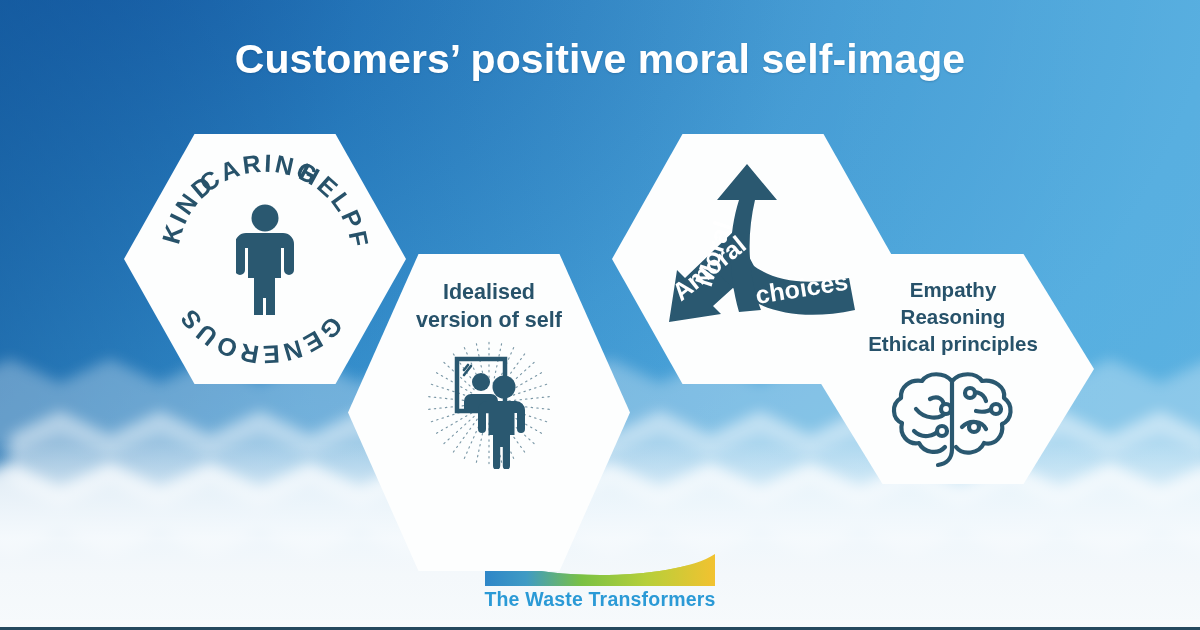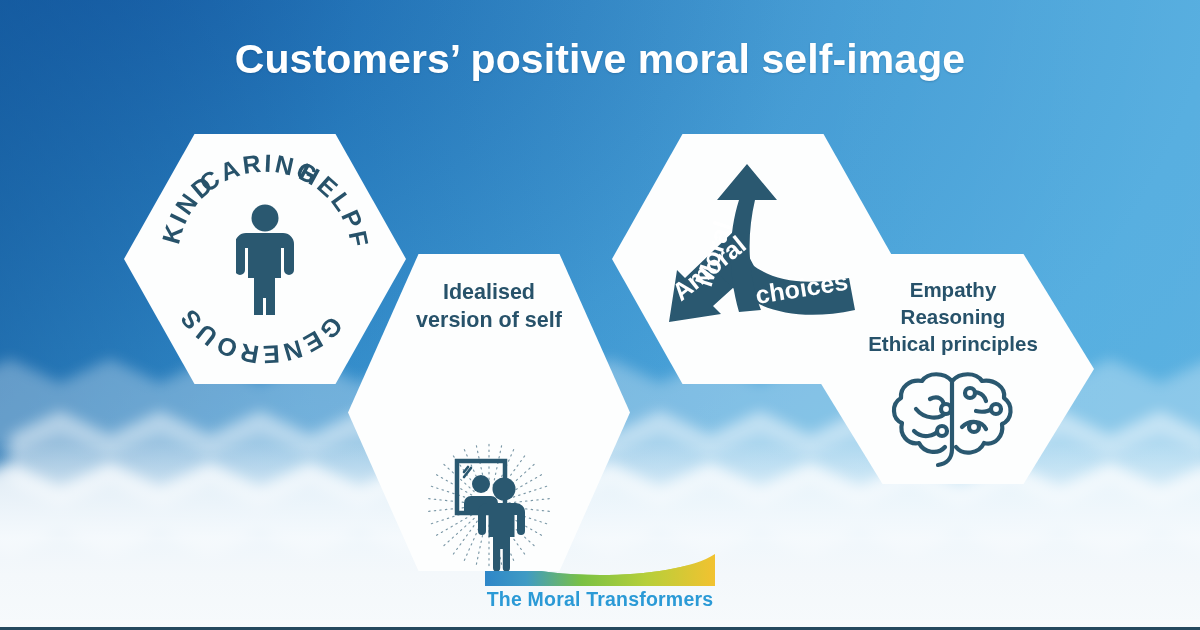--- a/index.html
+++ b/index.html
@@ -94,21 +94,21 @@
   
   .hex {
     position: absolute;
     background: #fdfefe;
     clip-path: polygon(25% 0%, 75% 0%, 100% 50%, 75% 100%, 25% 100%, 0% 50%);
     display: flex;
     flex-direction: column;
     align-items: center;
   }
   .hex.h1 { left: 124px; top: 134px; width: 282px; height: 250px; z-index: 4; }
-  .hex.h2 { left: 348px; top: 254px; width: 282px; height: 317px; z-index: 3; justify-content: space-between; }
+  .hex.h2 { left: 348px; top: 254px; width: 282px; height: 317px; z-index: 3; }
   .hex.h3 { left: 612px; top: 134px; width: 282px; height: 250px; z-index: 4; }
   .hex.h4 { left: 812px; top: 254px; width: 282px; height: 230px; z-index: 3; }
 
   .hex-label {
     color: #27526a;
     font-size: 21.5px;
     font-weight: bold;
     line-height: 1.32;
     text-align: center;
     white-space: pre-line;
@@ -378,16 +378,16 @@
         </mask>
         <clipPath id="crescent">
           <path d="M0 2 C42 30 188 30 230 2 L230 34 L0 34 Z"></path>
         </clipPath>
       </defs>
       <g clip-path="url(#crescent)">
         <rect x="0" y="0" width="230" height="34" fill="url(#swooshGrad)" mask="url(#fadeMask)"></rect>
         <rect x="0" y="0" width="230" height="34" fill="url(#swooshGrad)" opacity="0.92" style="clip-path: inset(40% 0 0 0);"></rect>
       </g>
     </svg>
-    <div class="logo-text">The Moral Transformers</div>
+    <div class="logo-text">The Waste Transformers</div>
   </div>
 
 </div>
 
 </body></html>

